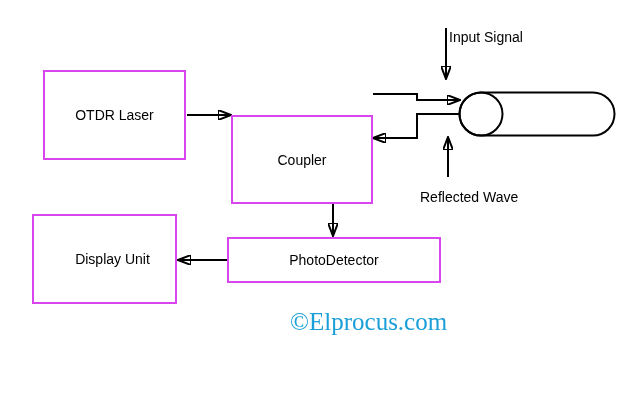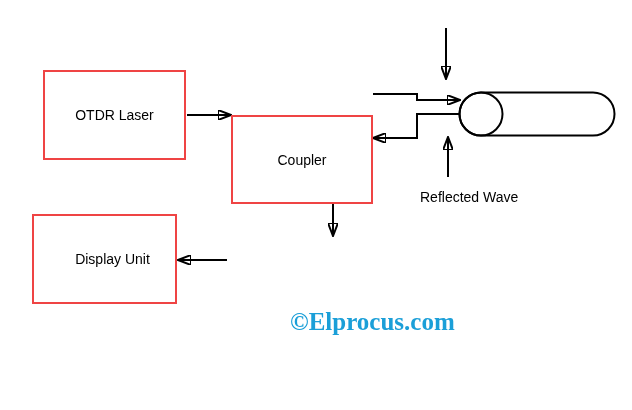--- a/index.html
+++ b/index.html
@@ -33,21 +33,21 @@
     fill: #ffffff;
   }
   .fiber-end {
     stroke: #000000;
     stroke-width: 2;
     fill: none;
   }
   .box {
     position: absolute;
     box-sizing: border-box;
-    border: 2px solid #ef4444;
+    border: 2px solid #d946ef;
     background: #ffffff;
     display: flex;
     align-items: center;
     justify-content: center;
     font-size: 14px;
     color: #000000;
   }
   .box-otdr-laser     { left: 43px;  top: 70px;  width: 143px; height: 90px; }
   .box-coupler        { left: 231px; top: 71px;  width: 142px; height: 89px; margin-top: 44px; }
   .box-display-unit   { left: 32px;  top: 214px; width: 145px; height: 90px; padding-left: 16px; }
@@ -59,21 +59,21 @@
     color: #000000;
     white-space: nowrap;
   }
   .label-input-signal   { left: 449px; top: 29px; }
   .label-reflected-wave { left: 407px; top: 189px; margin-left: 13px; }
   .watermark {
     position: absolute;
     left: 290px;
     top: 308px;
     font-family: "Liberation Serif", "DejaVu Serif", serif;
-    font-weight: bold;
+    font-weight: normal;
     font-size: 25px;
     line-height: 28px;
     color: #1b9fd8;
     white-space: nowrap;
   }
 </style>
 </head>
 <body>
 
 <div class="stage">
@@ -102,19 +102,23 @@
   </div>
 
   <div class="box box-coupler">
     <span>Coupler</span>
   </div>
 
   <div class="box box-display-unit">
     <span>Display Unit</span>
   </div>
 
+  <div class="box box-photodetector">
+    <span>PhotoDetector</span>
+  </div>
 
+  <div class="free-label label-input-signal">Input Signal</div>
 
   <div class="free-label label-reflected-wave">Reflected Wave</div>
 
   <div class="watermark">©Elprocus.com</div>
 
 </div>
 
 </body></html>

